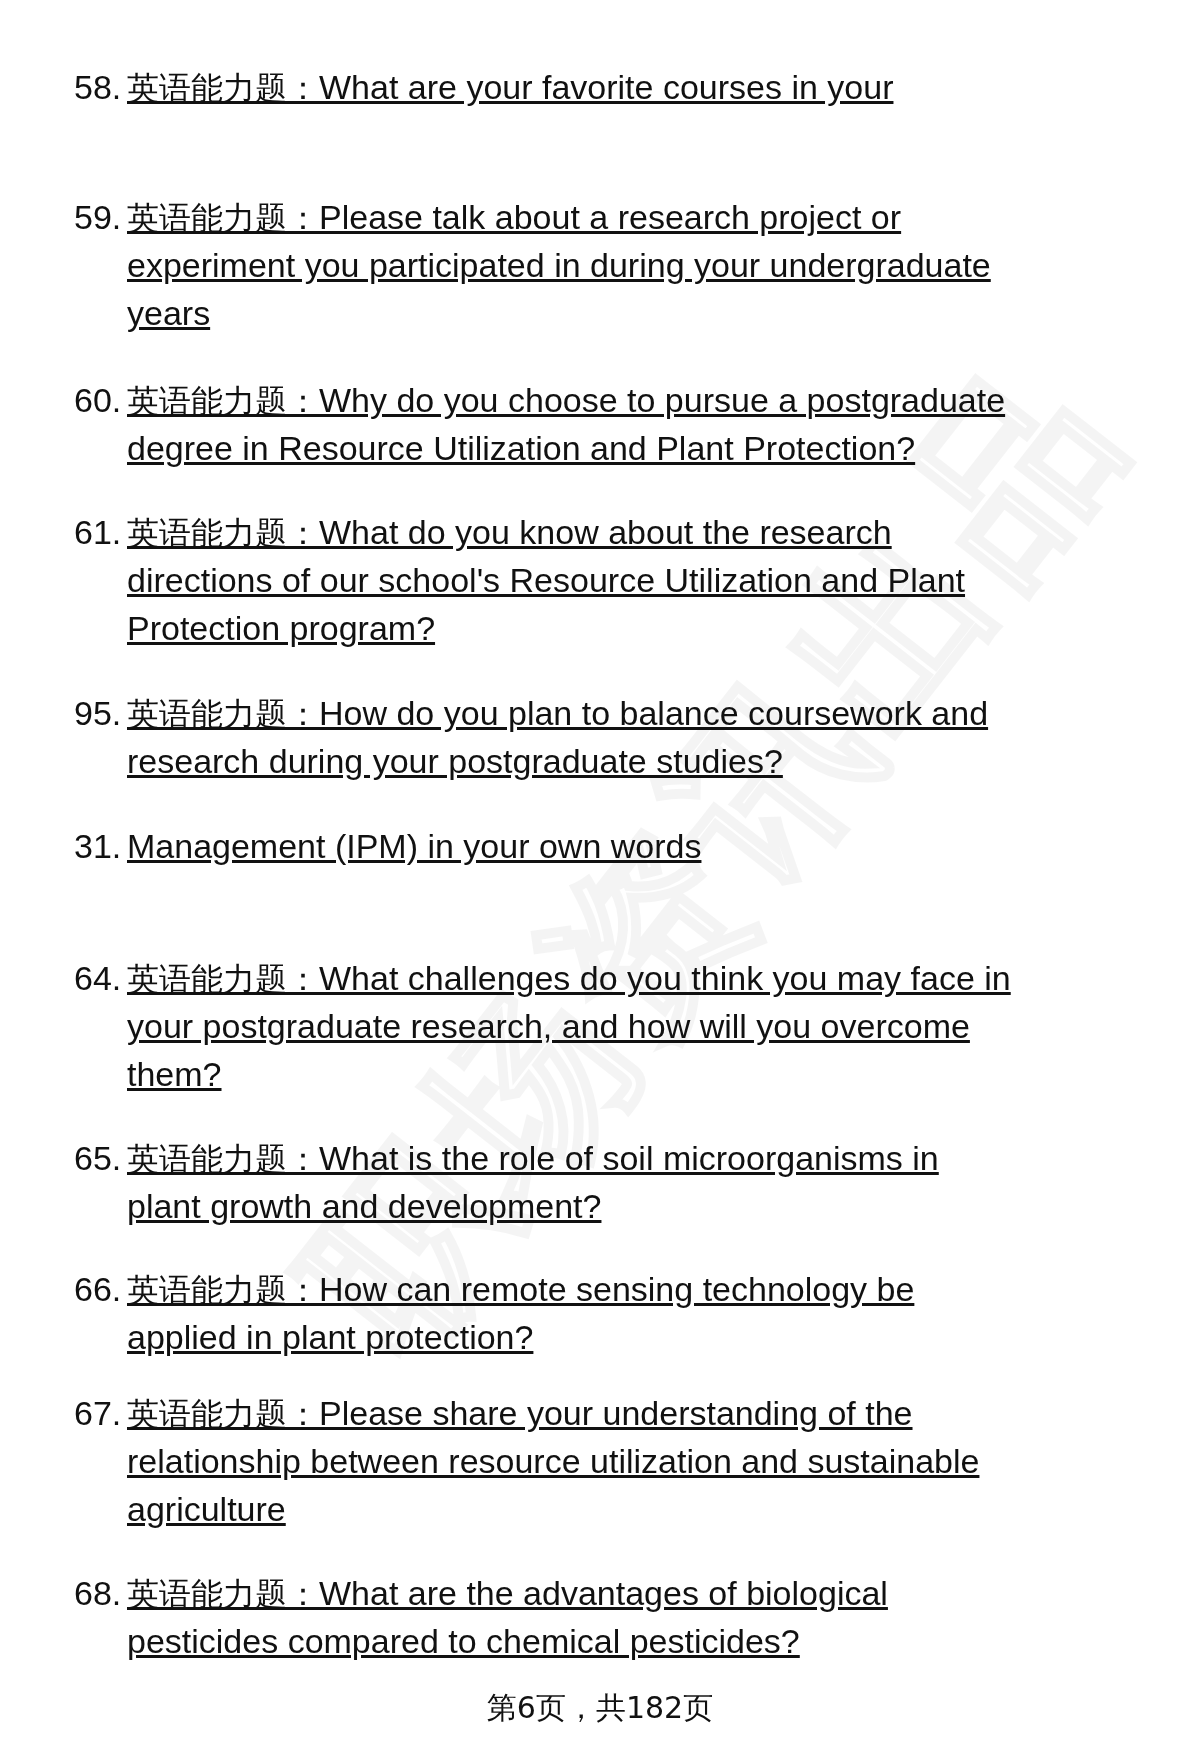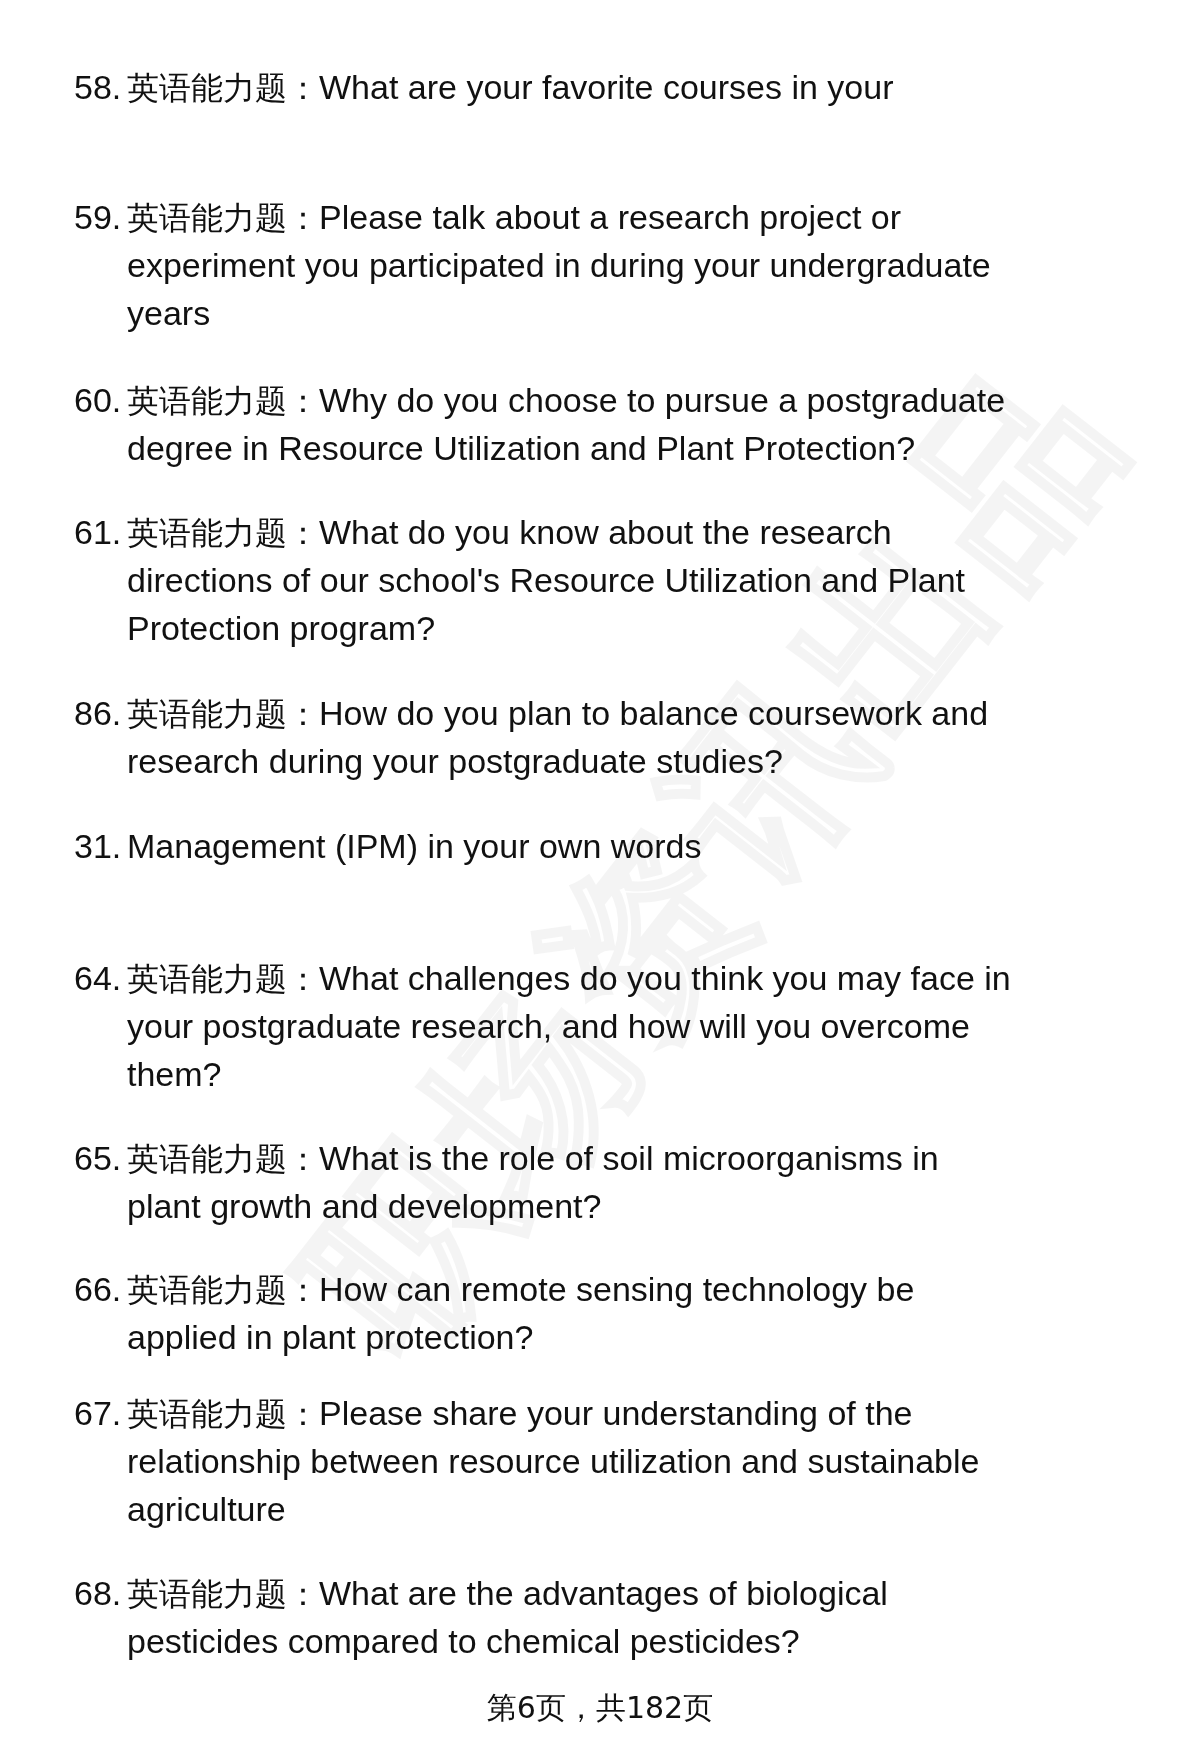--- a/index.html
+++ b/index.html
@@ -13,21 +13,21 @@
     transform: rotate(-52deg); transform-origin: center center;
     font-family: "DejaVu Sans", sans-serif; font-size: 190px; letter-spacing: 6px;
     color: transparent; -webkit-text-stroke: 10px rgba(0,0,0,0.045);
     white-space: nowrap; pointer-events: none; text-align: center;
   }
   .question { position: absolute; left: 0; width: 1200px; }
   .q-num {
     position: absolute; left: 54px; width: 70px; font-size: 34px; line-height: 48px; top: 0; margin-left: 20px;
   }
   .q-body { position: absolute; left: 127px; top: 0; }
-  .q-line { font-size: 34px; line-height: 48px; height: 48px; white-space: nowrap; }
+  .q-line { font-size: 34px; line-height: 48px; height: 48px; white-space: nowrap; text-decoration: underline; }
   .q-tag { font-family: "DejaVu Sans", sans-serif; font-size: 32px; }
   .footer {
     position: absolute; top: 1688px; left: 0; width: 1200px; text-align: center;
     font-size: 30px; line-height: 40px; color: #111111;
     font-family: "DejaVu Sans", sans-serif;
   }
 </style>
 </head>
 <body>
 
@@ -61,21 +61,21 @@
   <div class="question" style="top:508px">
     <div class="q-num">61.</div>
     <div class="q-body">
       <div class="q-line"><span class="q-tag">英语能力题：</span><span>What do you know about the research</span></div>
       <div class="q-line">directions of our school's Resource Utilization and Plant</div>
       <div class="q-line">Protection program?</div>
     </div>
   </div>
 
   <div class="question" style="top:689px">
-    <div class="q-num">86.</div>
+    <div class="q-num">95.</div>
     <div class="q-body">
       <div class="q-line"><span class="q-tag">英语能力题：</span><span>How do you plan to balance coursework and</span></div>
       <div class="q-line">research during your postgraduate studies?</div>
     </div>
   </div>
 
   <div class="question" style="top:822px">
     <div class="q-num">31.</div>
     <div class="q-body">
       <div class="q-line">Management (IPM) in your own words</div>

